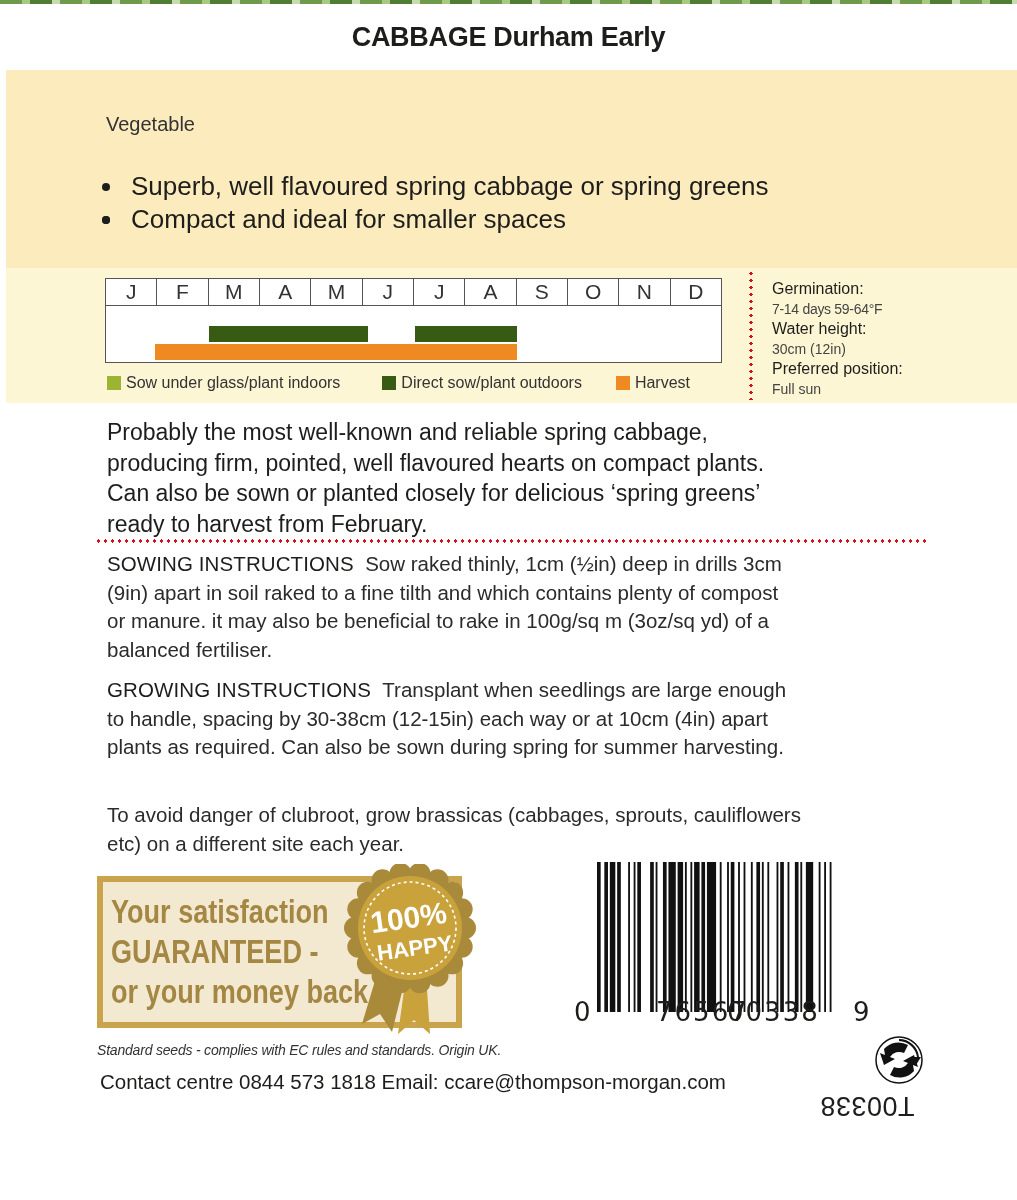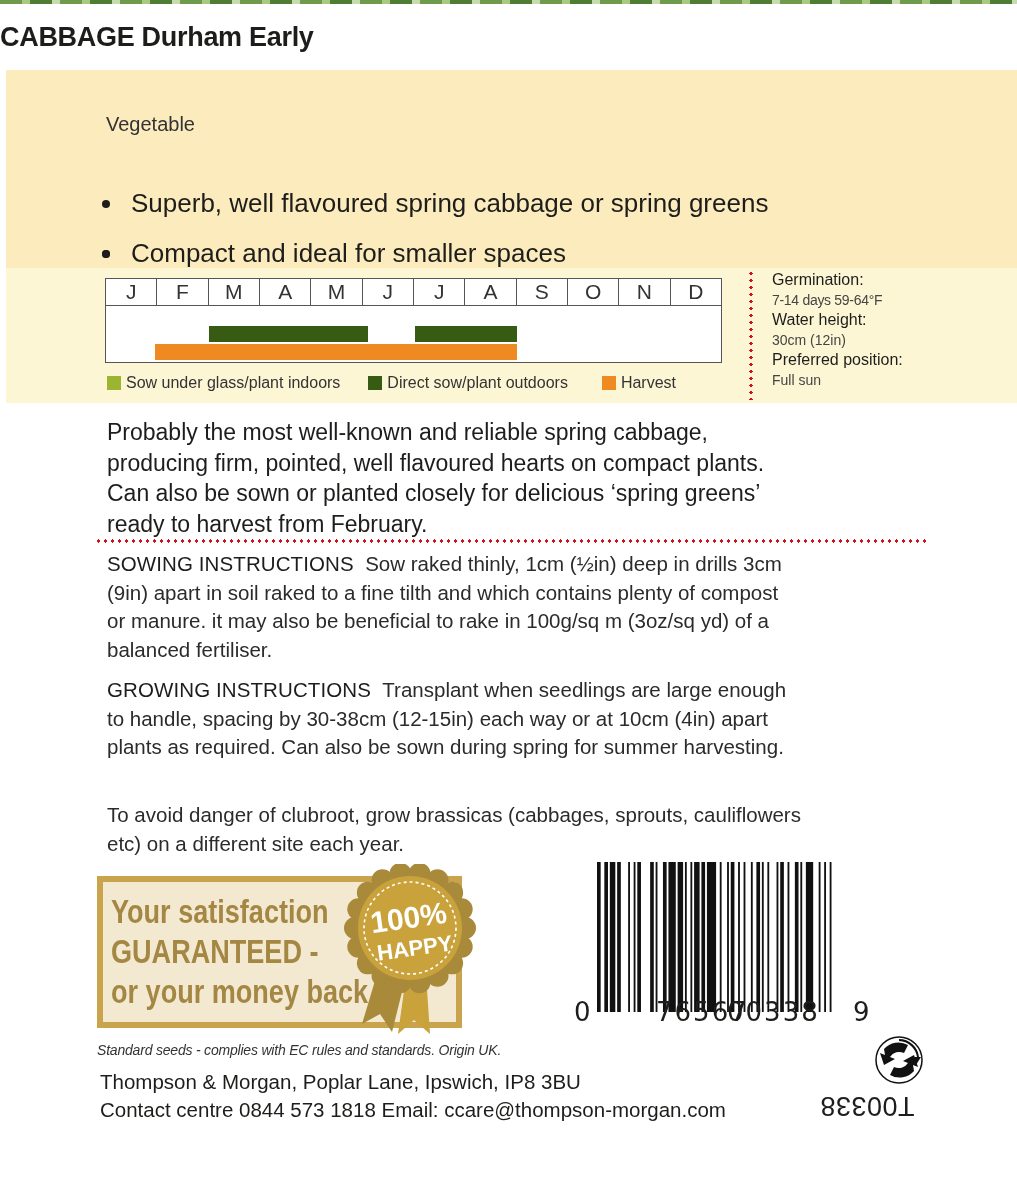--- a/index.html
+++ b/index.html
@@ -2,48 +2,48 @@
 <html><head>
 <meta charset="utf-8">
 <style>
   * { box-sizing: border-box; margin: 0; padding: 0; }
   html, body { width: 1017px; height: 1200px; background: #ffffff; overflow: hidden; }
   body { position: relative; font-family: "Liberation Sans", sans-serif; color: #1d1d1b; }
 
   .top-strip { position: absolute; left: 0; top: 0; width: 1017px; height: 4px;
     background: repeating-linear-gradient(90deg, #6f9a4c 0 22px, #a9c983 22px 30px, #4f7d34 30px 52px, #c7dcae 52px 60px); }
 
-  .title { position: absolute; left: 0; top: 22px; width: 1017px; text-align: left;
+  .title { position: absolute; left: 0; top: 22px; width: 1017px; text-align: center;
     font-size: 27px; font-weight: bold; letter-spacing: -0.3px; color: #1d1d1b; }
 
   .band-top { position: absolute; left: 6px; top: 70px; width: 1011px; height: 198px; background: #fcebbd; }
   .band-low { position: absolute; left: 6px; top: 268px; width: 1011px; height: 135px; background: #fdf6d5; }
 
   .category { position: absolute; left: 106px; top: 113px; font-size: 20px; color: #333; }
 
   .bullets { position: absolute; left: 100px; top: 170px; list-style: none; }
-  .bullets li { font-size: 26px; line-height: 32.5px; color: #1d1d1b; position: relative; padding-left: 31px; white-space: nowrap; margin-top: 17px; }
+  .bullets li { font-size: 26px; line-height: 32.5px; color: #1d1d1b; position: relative; padding-left: 31px; white-space: nowrap; }
   .bullets li .dot { position: absolute; left: 2px; top: 13px; width: 8px; height: 8px; border-radius: 50%; background: #1d1d1b; }
 
   
   .cal { position: absolute; left: 105px; top: 278px; width: 617px; height: 85px;
     border: 1.5px solid #555; background: #fff; }
   .cal-head { display: flex; height: 27px; border-bottom: 1.5px solid #555; }
   .cal-head span { flex: 1; text-align: center; font-size: 21px; line-height: 26px; color: #333; border-right: 1.2px solid #555; }
   .cal-head span:last-child { border-right: none; }
   .bar { position: absolute; height: 16px; }
 
   .legend { position: absolute; left: 107px; top: 374px; display: flex; font-size: 16px; color: #333; white-space: nowrap; }
   .legend .item { display: flex; align-items: center; }
   .legend .sw { width: 14px; height: 14px; margin-right: 5px; }
 
   .vdots { position: absolute; left: 749px; top: 270px; width: 4px; height: 130px;
     background: radial-gradient(circle, #d0121b 1.5px, transparent 1.8px) 0 0 / 4px 7px repeat-y; }
 
-  .specs { position: absolute; left: 772px; top: 270px; }
+  .specs { position: absolute; left: 772px; top: 279px; }
   .specs .lbl { font-size: 16px; line-height: 20px; color: #1d1d1b; }
   .specs .val { font-size: 14px; line-height: 20px; color: #444; }
   .specs .val.small { font-size: 14px; letter-spacing: -0.3px; }
 
   .desc { position: absolute; left: 107px; top: 417px; font-size: 23px; line-height: 30.5px; color: #1d1d1b; white-space: nowrap; }
 
   .hdots { position: absolute; left: 95px; top: 539px; width: 833px; height: 4px;
     background: radial-gradient(circle, #d0121b 1.5px, transparent 1.8px) 0 0 / 7px 4px repeat-x; }
 
   .para { position: absolute; left: 107px; font-size: 20.5px; line-height: 28.5px; color: #2b2b2b; white-space: nowrap; }
@@ -102,21 +102,21 @@
     <span>D</span>
   </div>
   <div id="bars">
       <div class="bar" style="background: rgb(55, 91, 19); left: 102.833px; width: 159.392px; top: 47px;"></div>
       <div class="bar" style="background: rgb(55, 91, 19); left: 308.5px; width: 102.833px; top: 47px;"></div>
       <div class="bar" style="background: rgb(239, 138, 34); left: 48.8458px; width: 362.487px; top: 65px;"></div>
     </div>
 </div>
 
 <div class="legend">
-  <div class="item" style="margin-right:28px">
+  <div class="item" style="margin-right:42px">
     <span class="sw" style="background:#9bb533"></span>
     <span>Sow under glass/plant indoors</span>
   </div>
   <div class="item" style="margin-right:34px">
     <span class="sw" style="background:#375b13"></span>
     <span>Direct sow/plant outdoors</span>
   </div>
   <div class="item">
     <span class="sw" style="background:#ef8a22"></span>
     <span>Harvest</span>
@@ -239,21 +239,20 @@
     </g>
 </svg>
 <div class="bc-num" style="left:574px">0</div>
 <div class="bc-num" style="left:656px;letter-spacing:2px">76567</div>
 <div class="bc-num" style="left:727px;letter-spacing:2px">00338</div>
 <div class="bc-num" style="left:853px">9</div>
 
 <div class="compliance">Standard seeds - complies with EC rules and standards. Origin UK.</div>
 
 <div class="addr">
-  <div>Thompson &amp; Morgan, Poplar Lane, Ipswich, IP8 3BU</div>
   <div>Contact centre 0844 573 1818 Email: ccare@thompson-morgan.com</div>
 </div>
 
 <svg class="recycle" viewBox="0 0 50 50">
   <circle cx="25" cy="25" r="23" fill="#fff" stroke="#111" stroke-width="1.5"></circle>
   <path d="M25 6 A19 19 0 0 1 43 22 L36 22 L42 30 L47 22 L45 22 A20 20 0 0 0 25 4 Z" fill="#111"></path>
   <path d="M10 14 A19 19 0 0 1 34 10 L30 18 A11 11 0 0 0 16 22 L21 24 L10 30 L6 18 L11 20 Z" fill="#111"></path>
   <path d="M40 36 A19 19 0 0 1 16 40 L20 32 A11 11 0 0 0 34 28 L29 26 L40 20 L44 32 L39 30 Z" fill="#111"></path>
 </svg>
 

